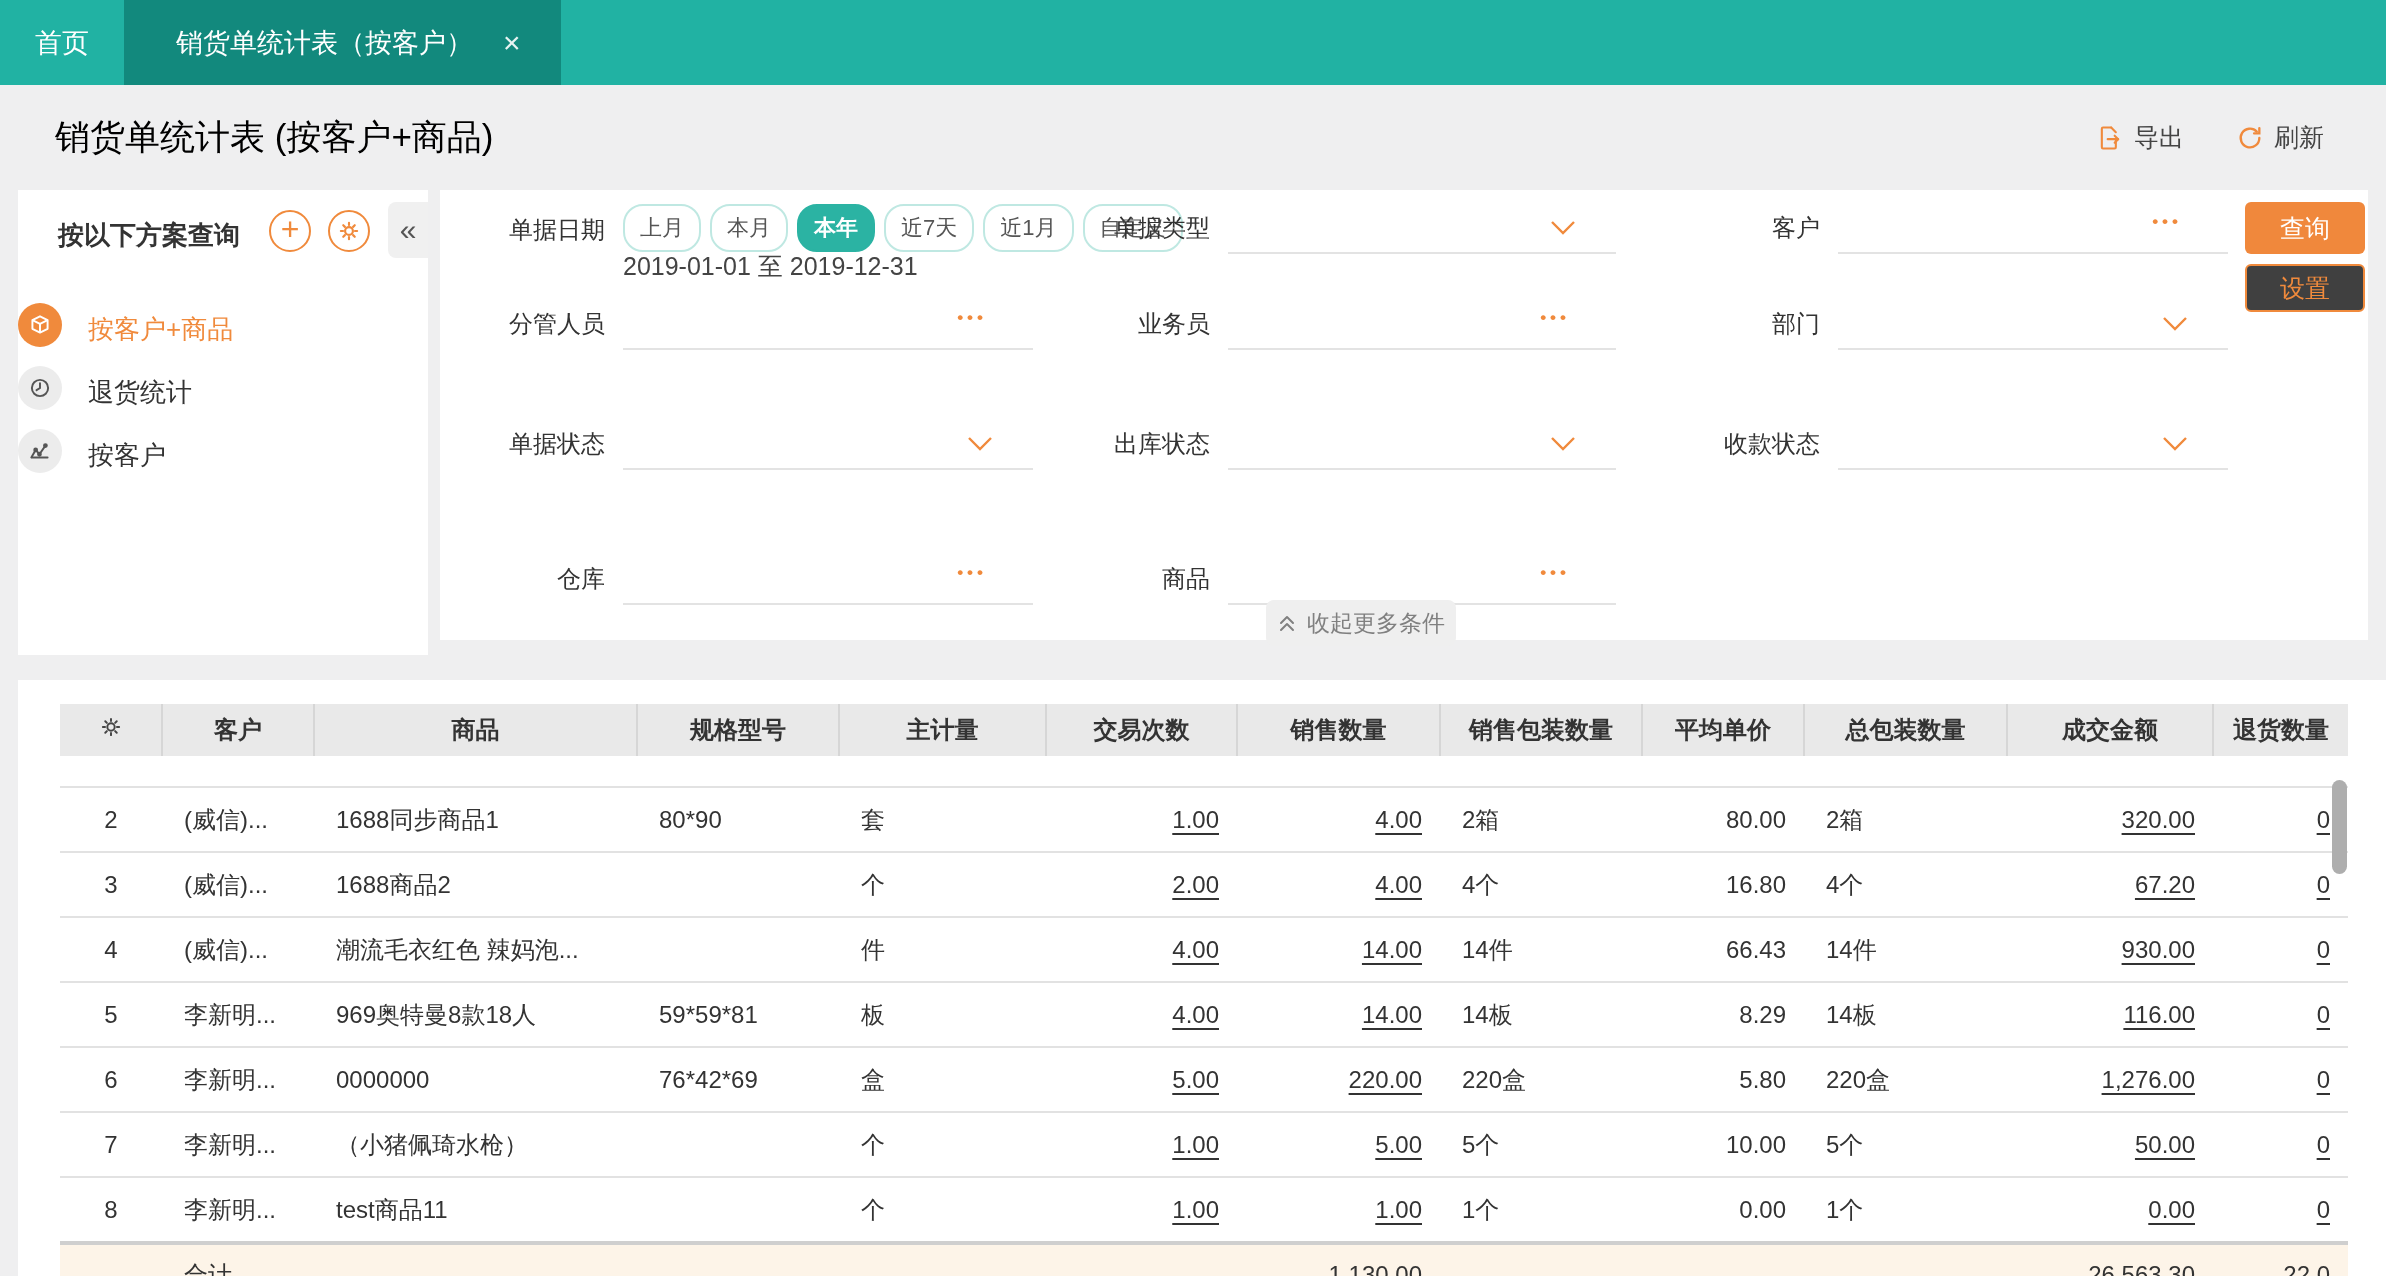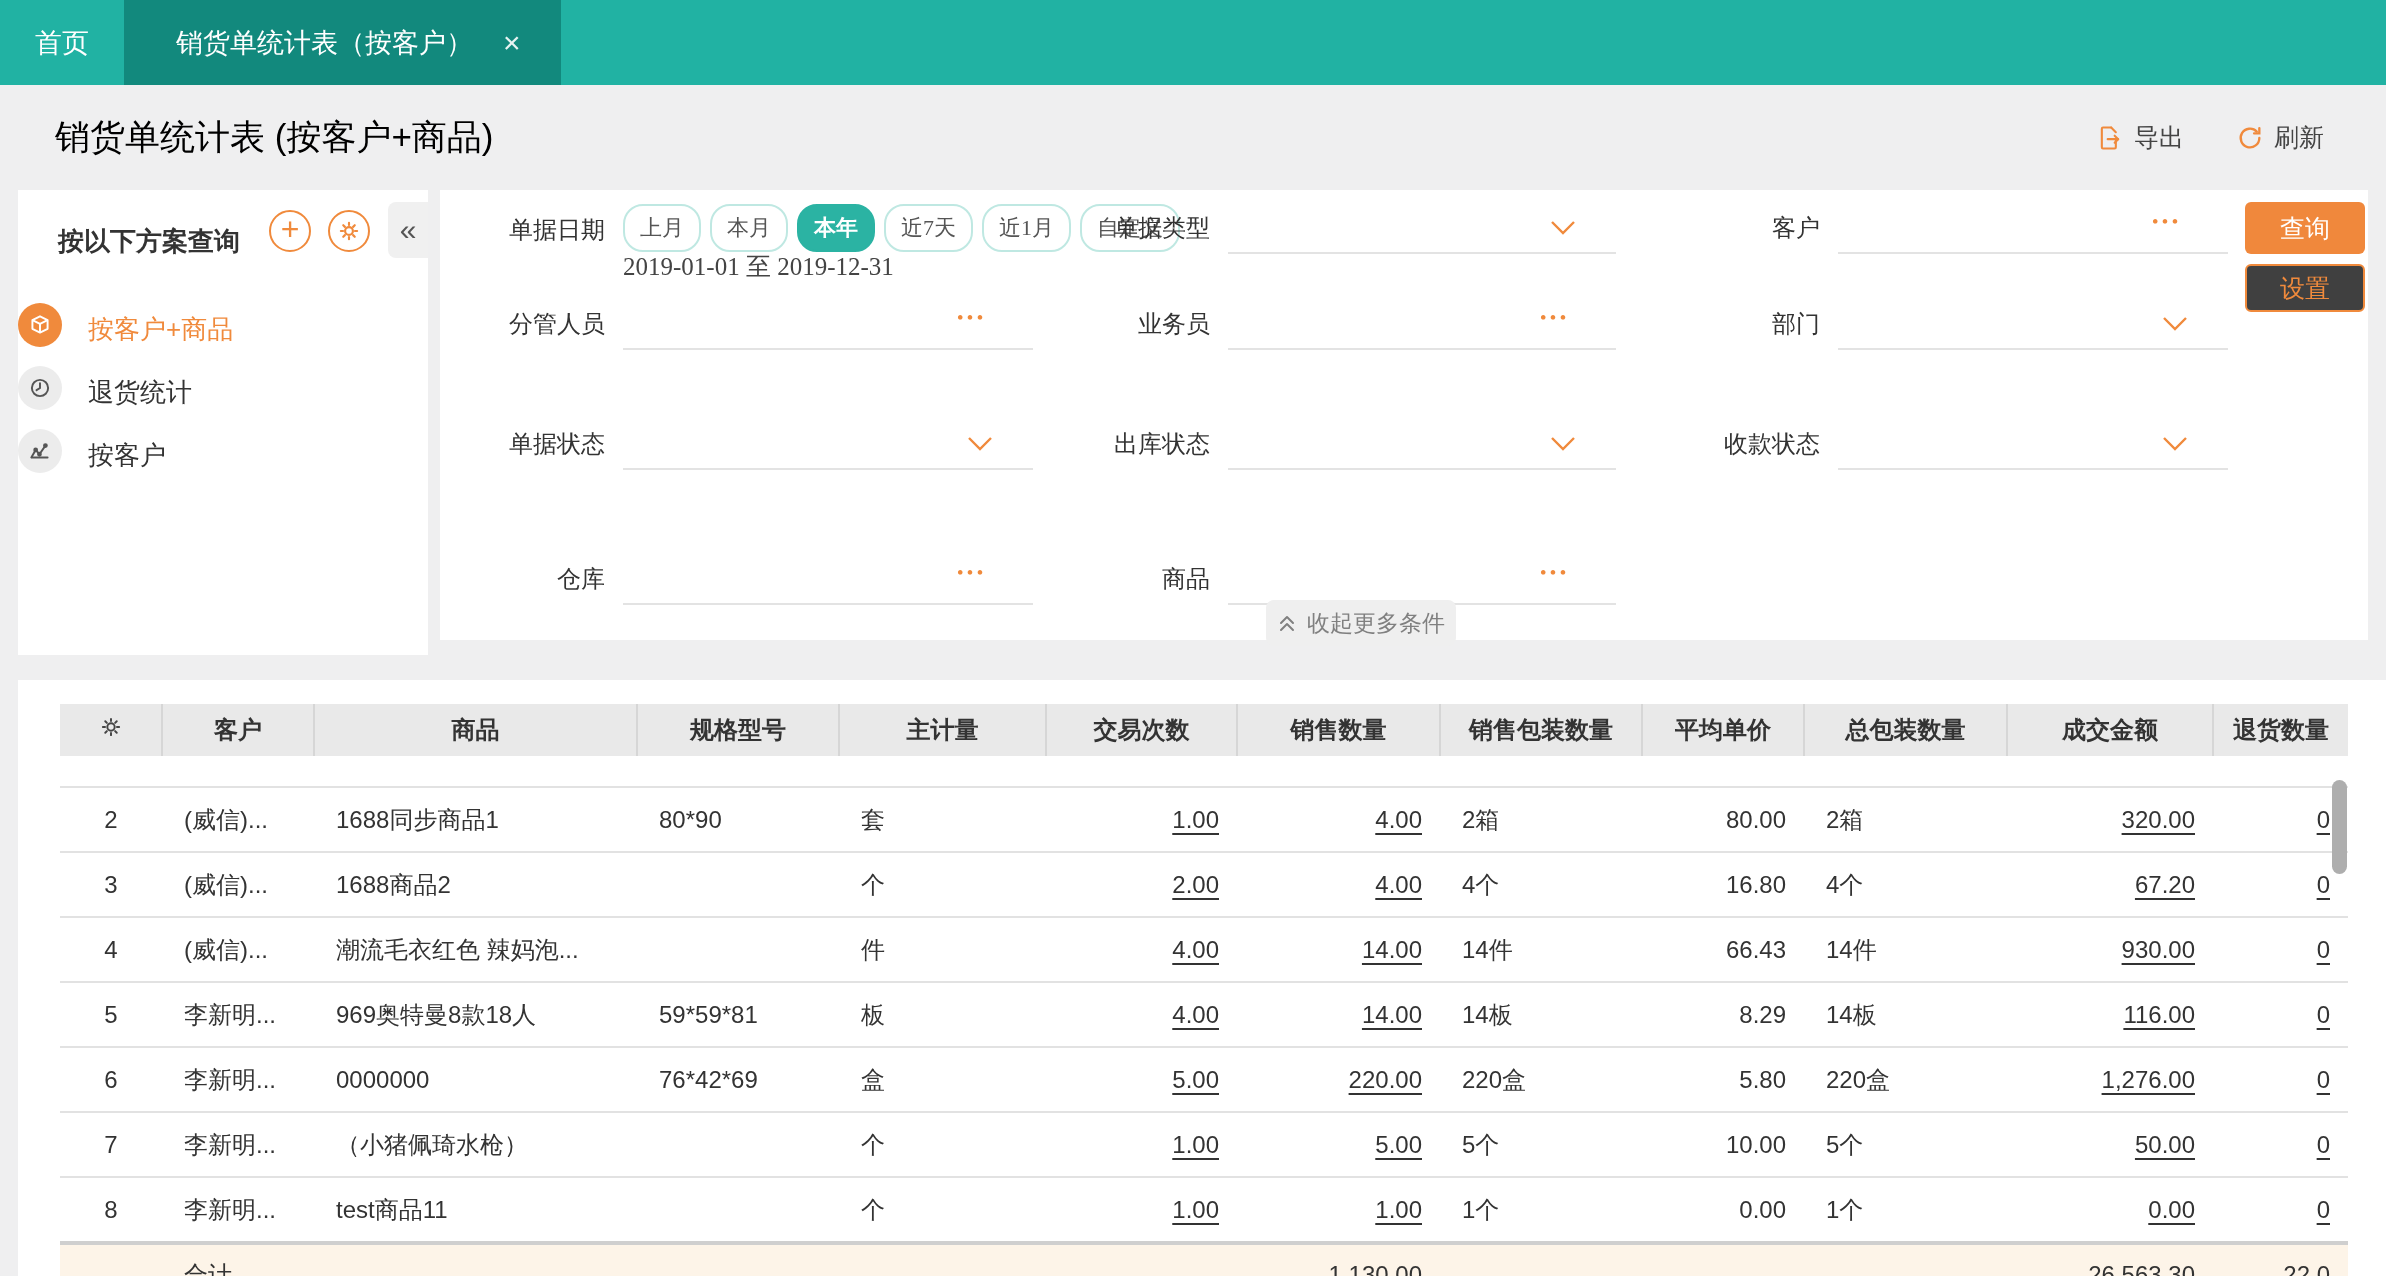--- a/index.html
+++ b/index.html
@@ -15,25 +15,25 @@
   .tab-home{width:124px;}
   .tab-active{background:#12897d;padding:0 40px 0 52px;gap:30px;}
   .tab-close{font-size:30px;line-height:1;opacity:.9;}
   
   .page-header{position:absolute;left:0;top:85px;width:100%;height:105px;display:flex;align-items:center;}
   .page-title{margin-left:55px;font-size:35px;color:#000000;font-weight:400;}
   .header-actions{position:absolute;right:62px;top:0;height:100%;display:flex;align-items:center;gap:52px;}
   .h-action{display:flex;align-items:center;gap:10px;font-size:25px;color:#444;cursor:pointer;}
   
   .sidebar-card{position:absolute;left:18px;top:190px;width:410px;height:465px;background:#fff;}
-  .filter-card{position:absolute;left:440px;top:190px;width:1928px;height:450px;background:#fff;font-family:Liberation Serif, serif;}
+  .filter-card{position:absolute;left:440px;top:190px;width:1928px;height:450px;background:#fff;}
   .table-card{position:absolute;left:18px;top:680px;width:2368px;height:596px;background:#fff;}
   
   .sidebar-head{position:relative;height:80px;}
-  .sidebar-title{position:absolute;left:40px;top:34px;font-size:26px;font-weight:bold;color:#333;}
+  .sidebar-title{position:absolute;left:40px;top:28px;font-size:26px;font-weight:bold;color:#333;}
   .circle-btn{position:absolute;top:20px;width:42px;height:42px;border:2px solid #f08a3c;border-radius:50%;
     display:flex;align-items:center;justify-content:center;color:#f08a3c;cursor:pointer;box-sizing:border-box;}
   .circle-btn.plus{left:251px;font-size:32px;font-weight:400;padding-bottom:4px;}
   .circle-btn.gear{left:310px;}
   .collapse-btn{position:absolute;right:0;top:12px;width:40px;height:56px;background:#f0f0f0;border-radius:8px 0 0 8px;
     display:flex;align-items:center;justify-content:center;font-size:30px;color:#555;cursor:pointer;}
   .scheme-list{margin-top:14px;}
   .scheme-item{display:flex;align-items:flex-end;gap:26px;height:63px;cursor:pointer;}
   .scheme-icon{width:44px;height:44px;border-radius:50%;display:flex;align-items:center;justify-content:center;flex:0 0 auto;}
   .scheme-icon.orange{background:#f08a3c;}

